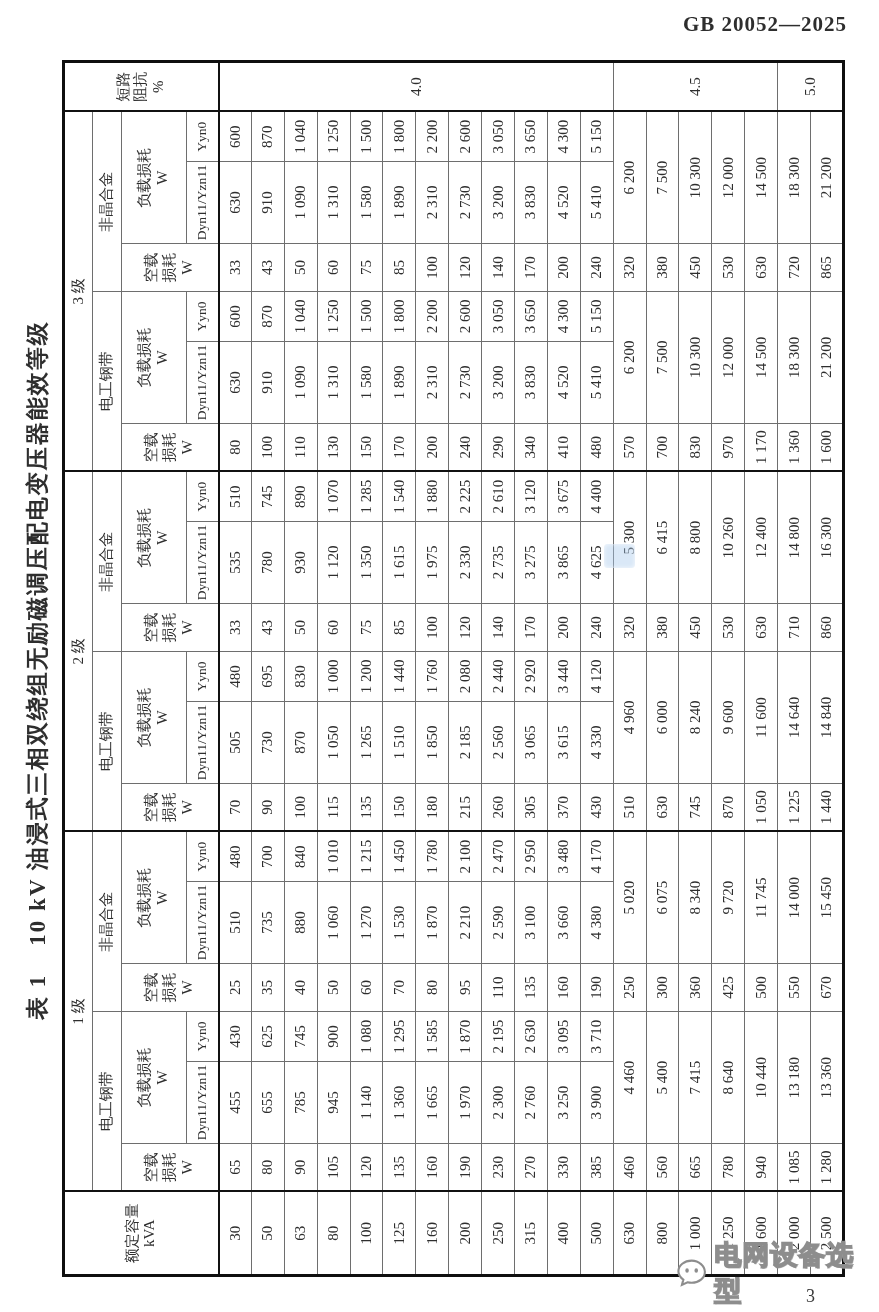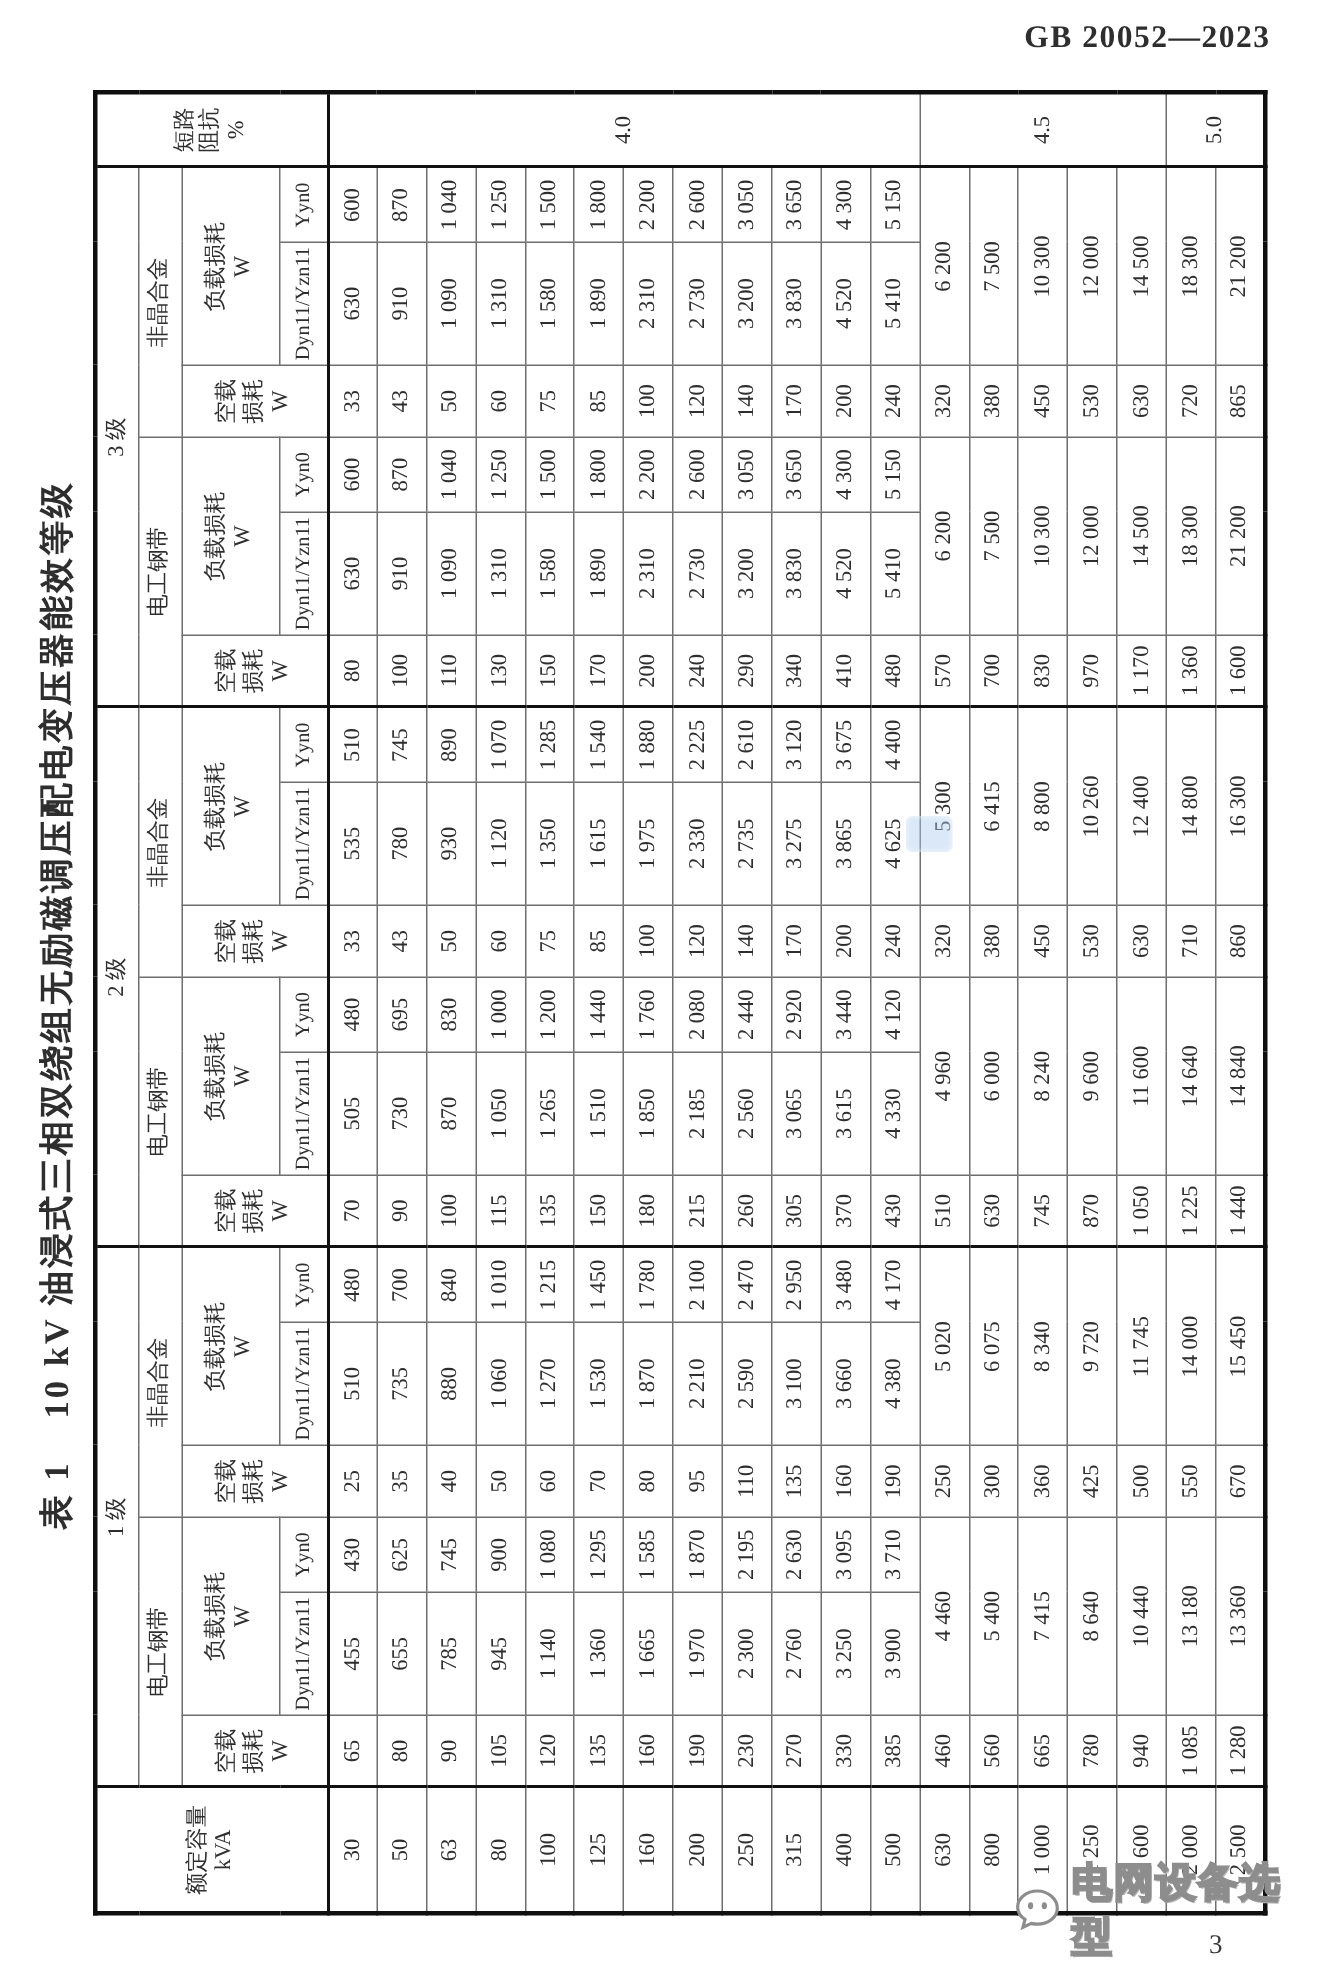--- a/index.html
+++ b/index.html
@@ -57,21 +57,21 @@
     color:#fdfdfd;-webkit-text-stroke:1.4px #8d8d8d;
     text-shadow:1px 1px 0 #b5b5b5;
   }
   #page-num{
     position:absolute;left:806px;top:1286px;font-size:18px;color:#3a3a3a;
   }
 </style>
 </head>
 <body>
 
-<div id="gb-header">GB 20052—2023</div>
+<div id="gb-header">GB 20052—2025</div>
 
 <div id="rotated">
   <div id="doc-title">
     <span>表 1</span>
     <span class="gap"></span>
     <span>10 kV 油浸式三相双绕组无励磁调压配电变压器能效等级</span>
   </div>
 
   <table id="efficiency-table">
     <colgroup id="cols">

